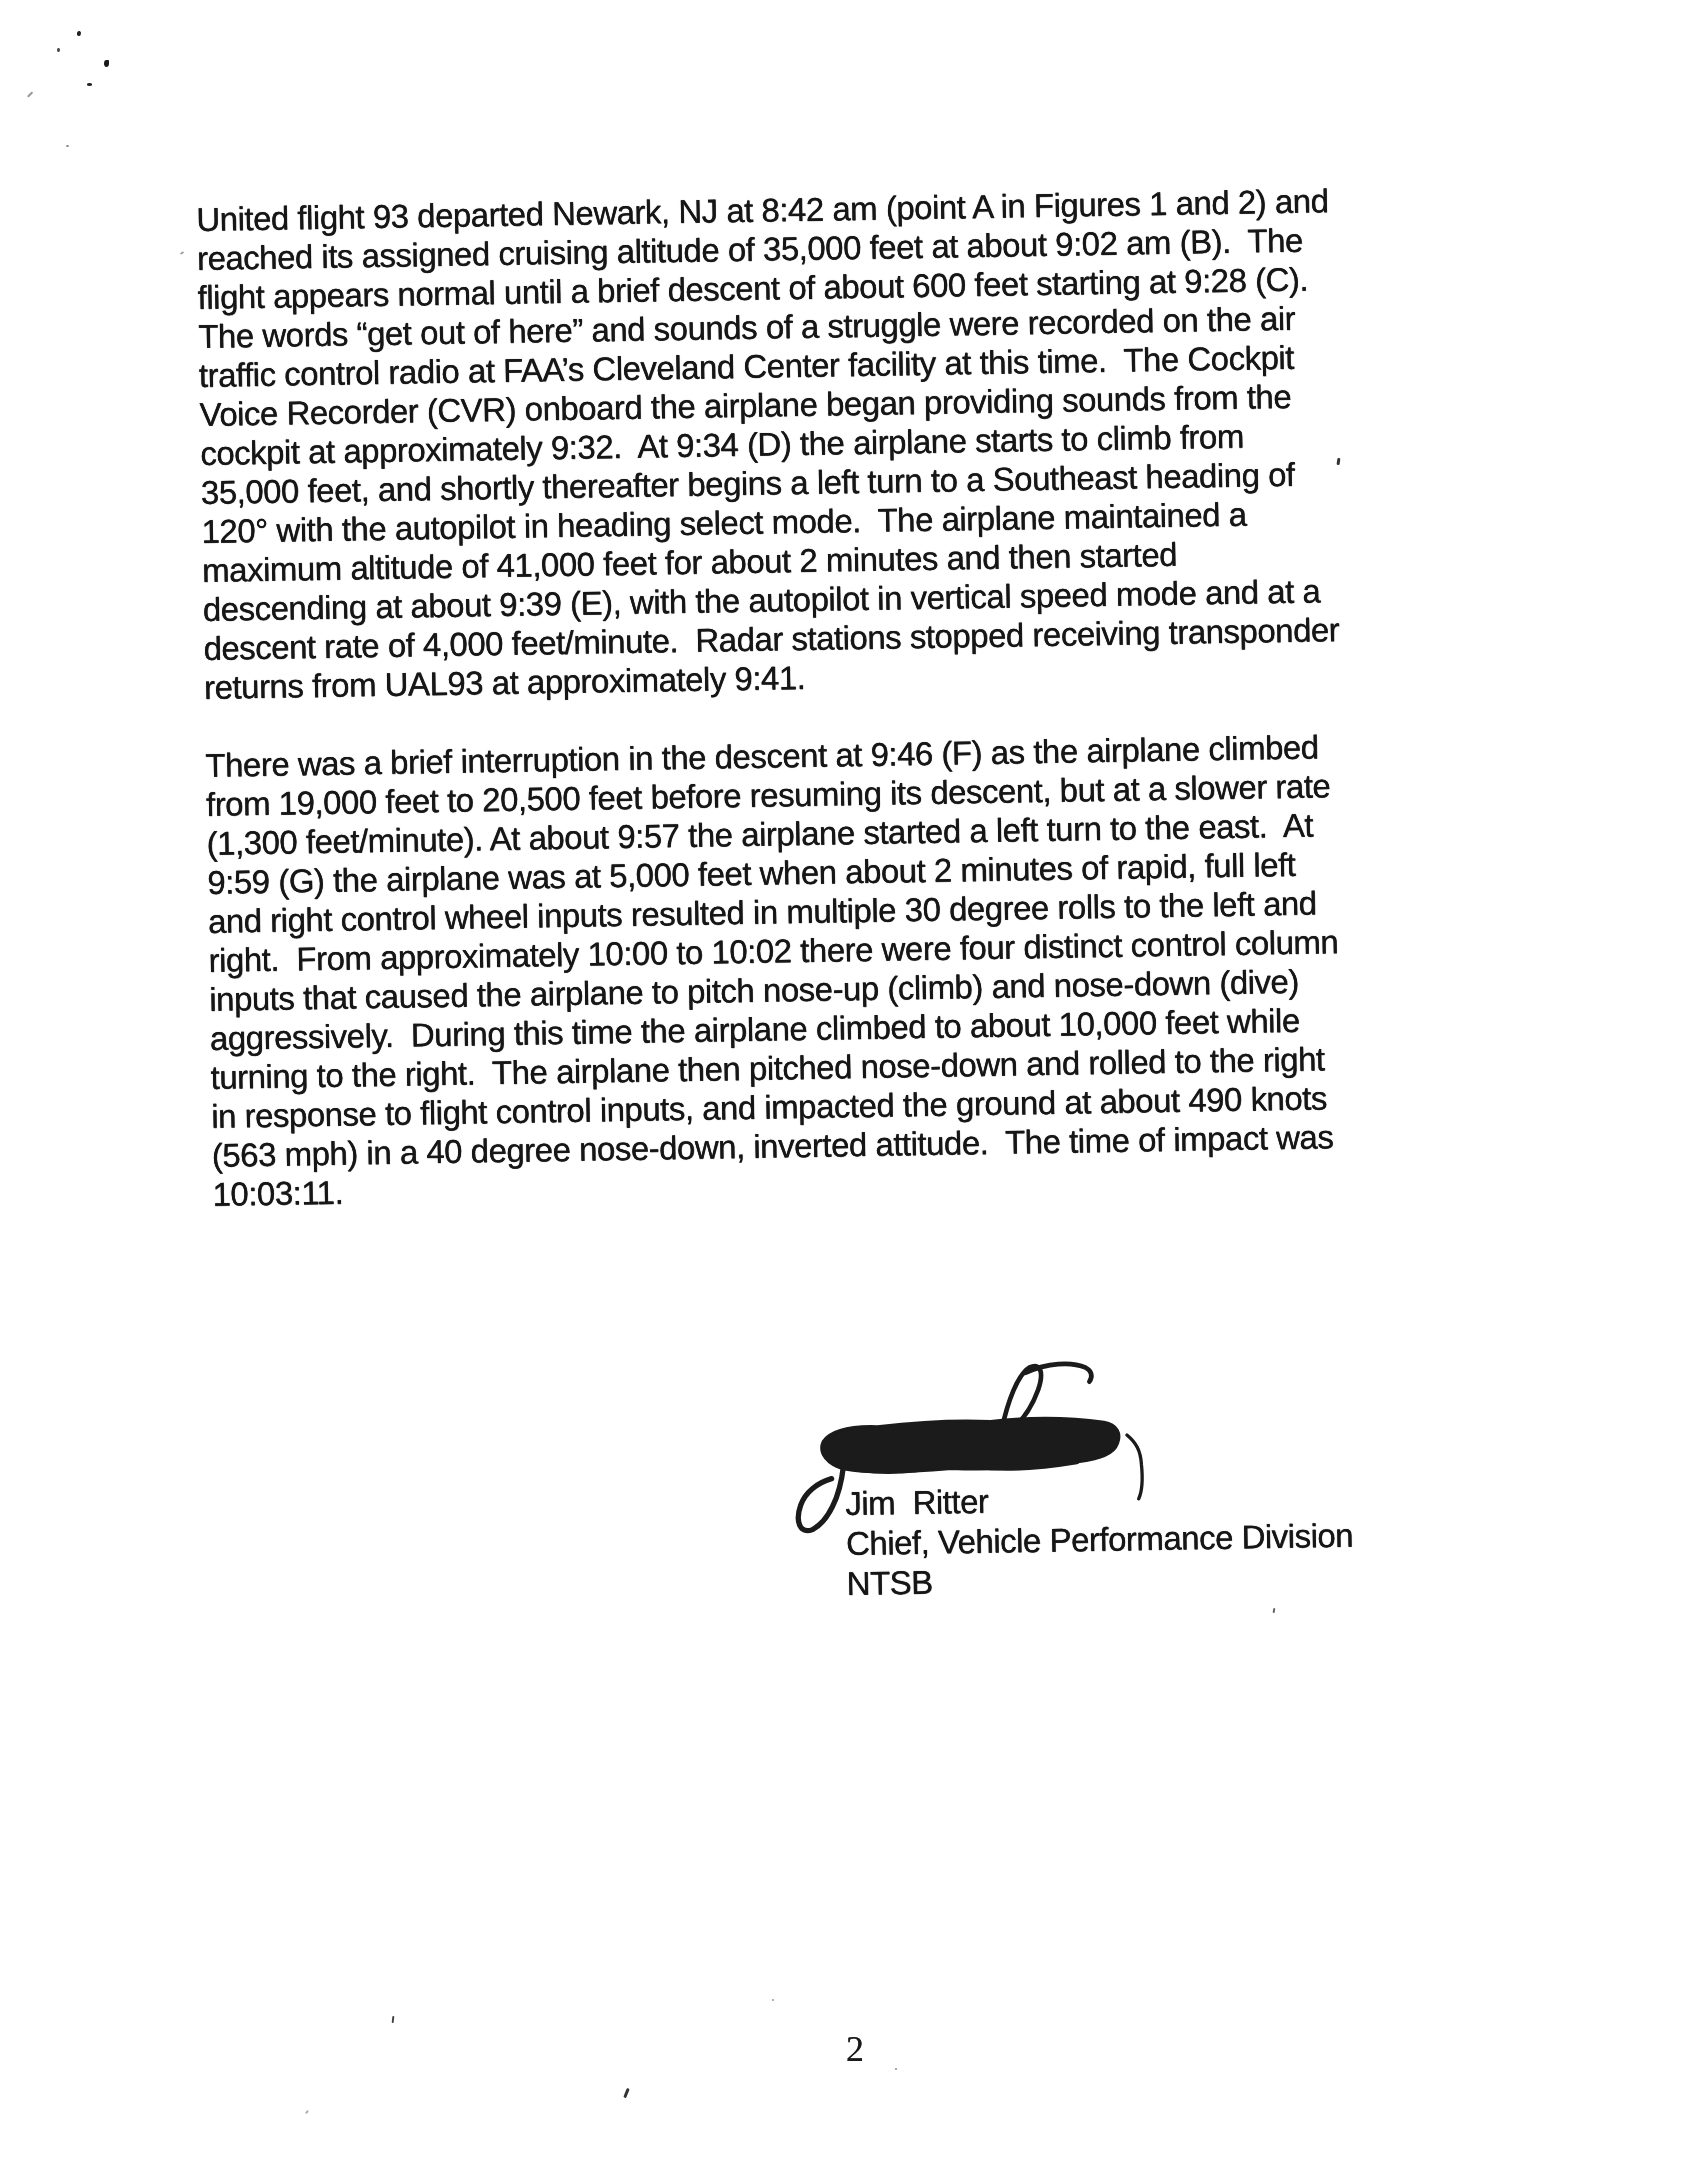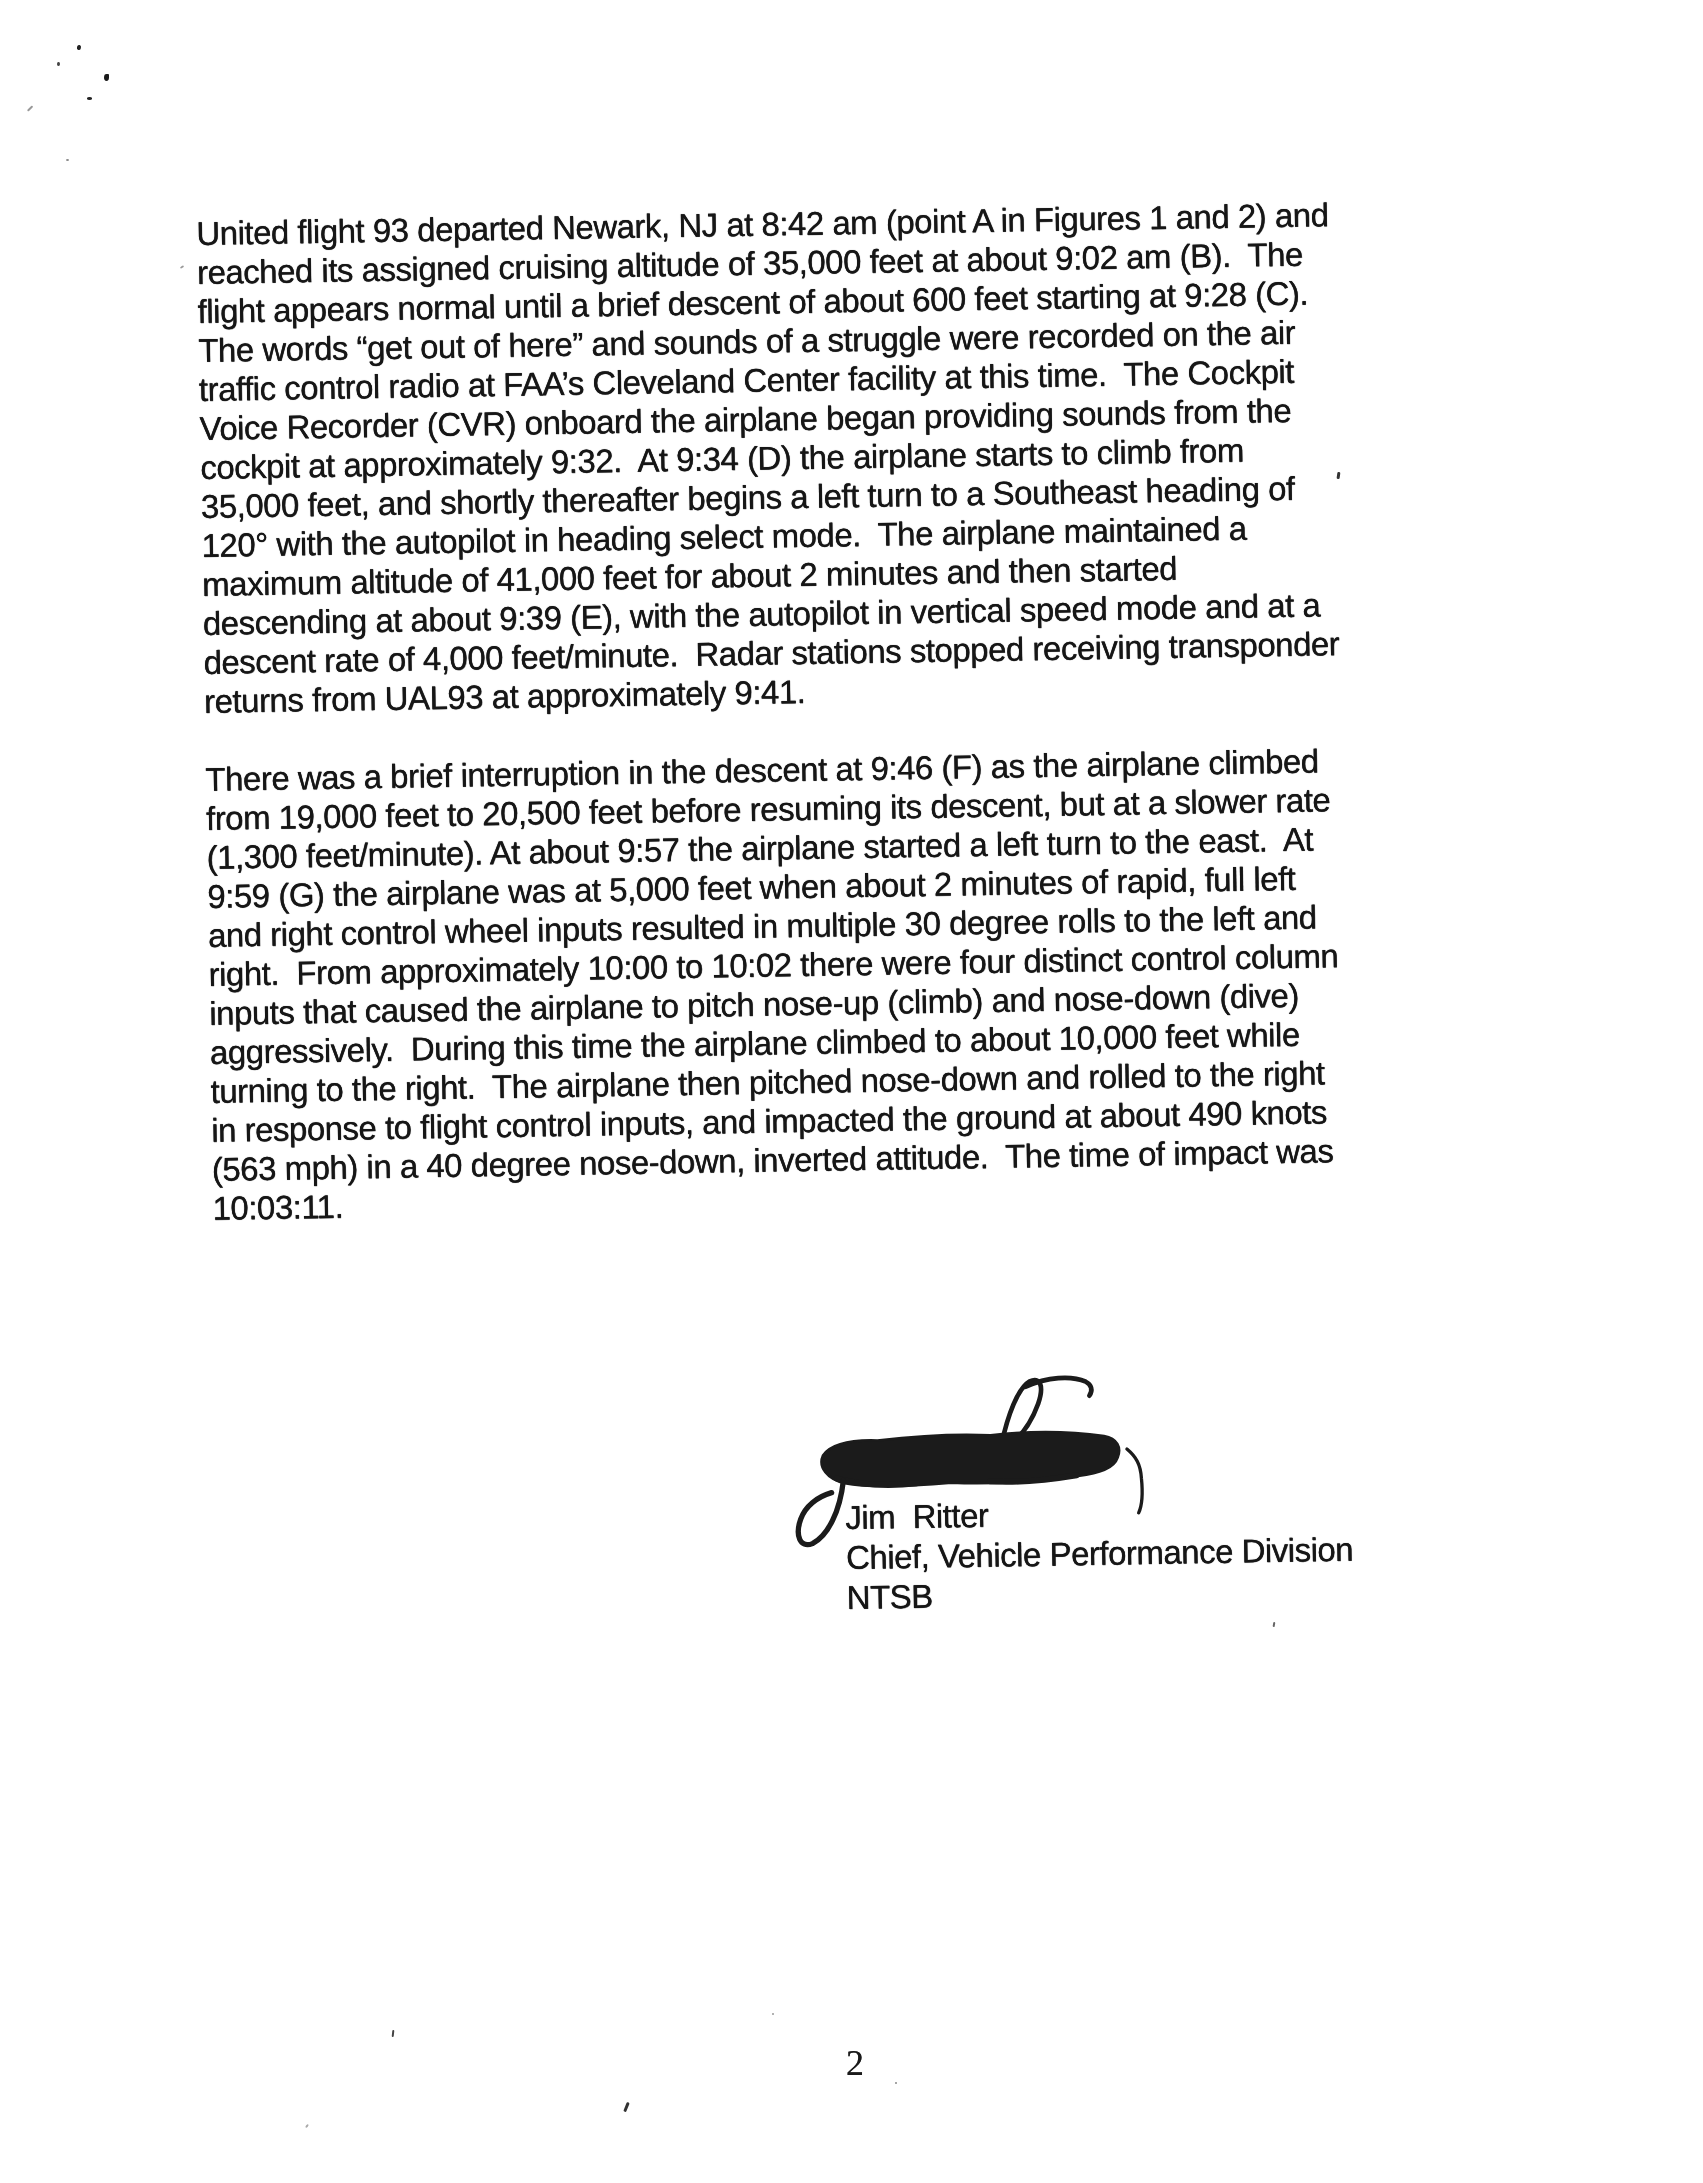--- a/index.html
+++ b/index.html
@@ -12,21 +12,20 @@
     width: 1703px;
     height: 2183px;
     background: #ffffff;
     overflow: hidden;
     font-family: "Liberation Sans", sans-serif;
   }
   .scan-layer {
     position: absolute;
     inset: 0;
     filter: blur(0.3px);
-    margin-top: 14px;
   }
   .body-text {
     position: absolute;
     left: 196px;
     top: 200px;
     width: 1256px;
     transform: rotate(-0.95deg);
     transform-origin: 0 0;
     color: #161616;
   }

